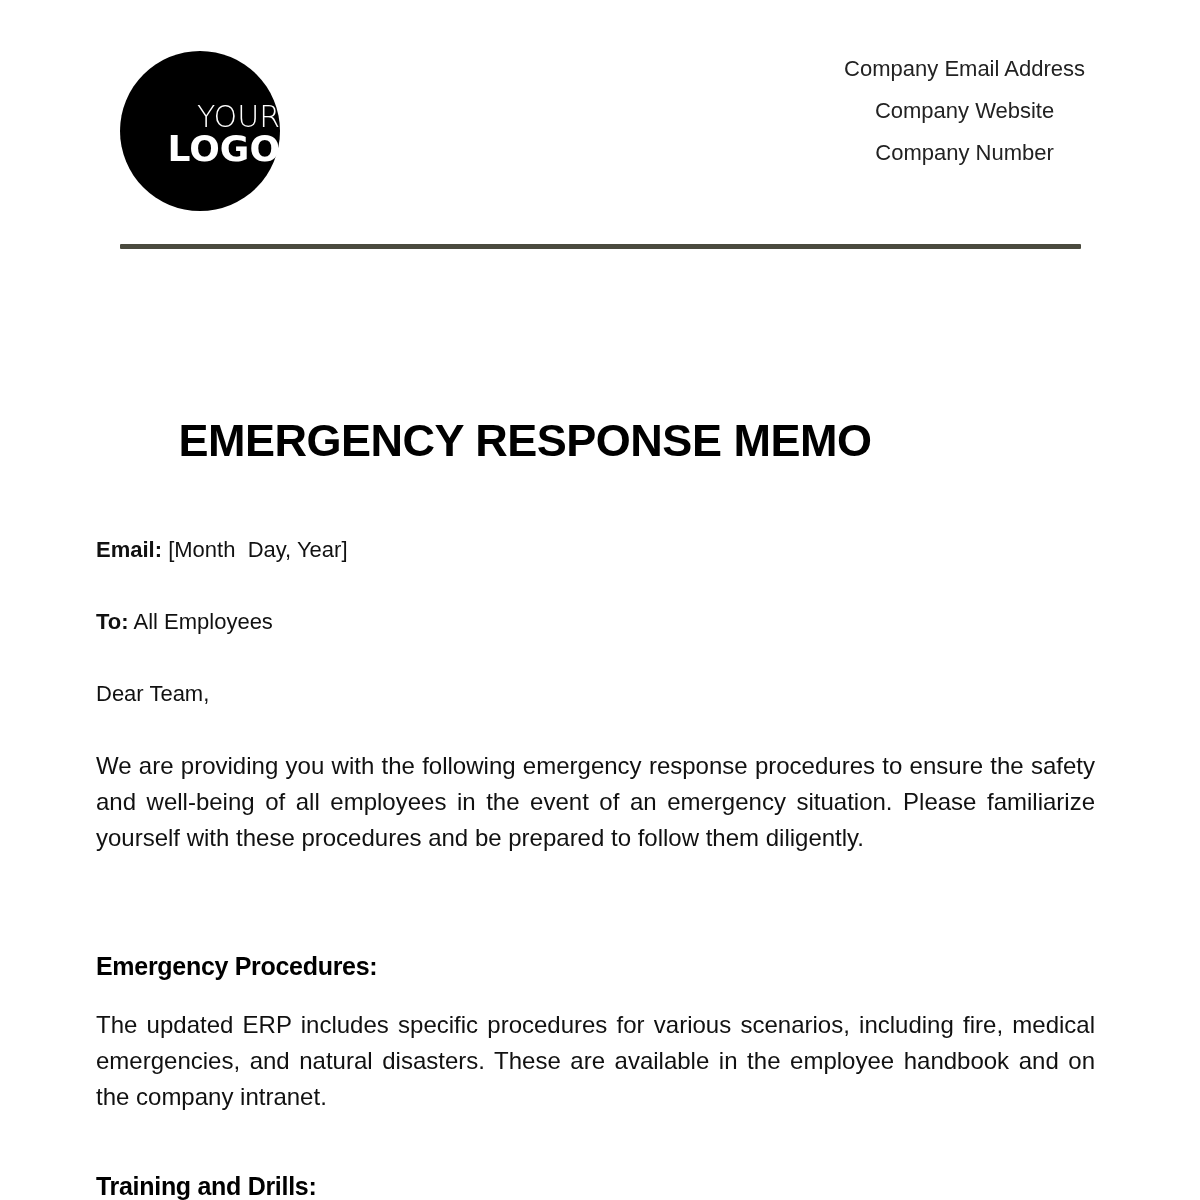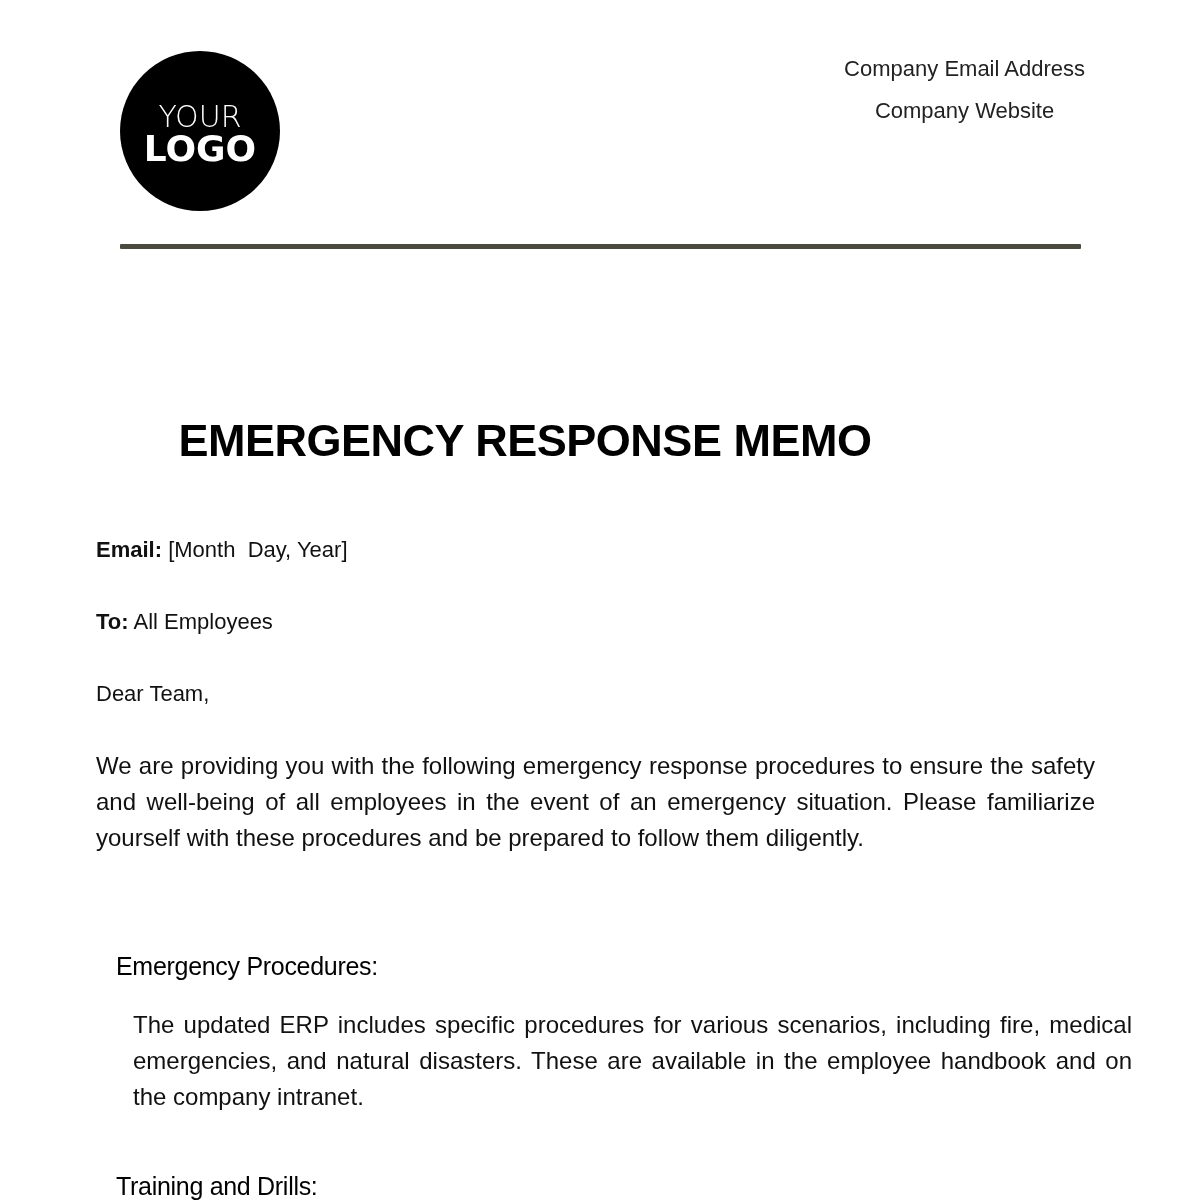--- a/index.html
+++ b/index.html
@@ -1,20 +1,20 @@
 <!DOCTYPE html>
 <html><head>
   <meta charset="utf-8">
   <style>
     html, body { margin: 0; padding: 0; background: #ffffff; }
     body { width: 1200px; height: 1200px; overflow: hidden; position: relative; color: #111; }
     .logo {
       position: absolute; left: 120px; top: 51px; width: 160px; height: 160px;
       border-radius: 50%; background: #000; color: #fff;
-      display: flex; flex-direction: column; align-items: center; justify-content: center;
+      display: flex; flex-direction: column; align-items: flex-end; justify-content: center;
       font-family: "DejaVu Sans", sans-serif;
     }
     .logo .l1 { font-size: 30px; font-weight: 300; letter-spacing: 0px; line-height: 32px; margin-top: 4px; }
     .logo .l2 { font-size: 36px; font-weight: 700; line-height: 32px; }
     .contact {
       position: absolute; right: 115px; top: 54px; text-align: center;
       font-family: "Liberation Sans", sans-serif; font-size: 22px; color: #222;
     }
     .contact div { height: 42px; line-height: 30px; }
     .divider {
@@ -28,49 +28,50 @@
     }
     .body-text {
       position: absolute; left: 96px; width: 999px;
       font-family: "Liberation Sans", sans-serif; font-size: 24px; color: #111;
     }
     .line { position: absolute; left: 96px; font-family: "Liberation Sans", sans-serif; font-size: 22px; color: #111; }
     .line b { font-weight: 700; }
     .para { text-align: justify; line-height: 36px; }
     .heading {
       position: absolute; left: 96px; font-family: "Liberation Sans", sans-serif;
-      font-weight: 400; font-size: 25px; color: #000; letter-spacing: -0.3px; margin-left: 20px;
+      font-weight: 700; font-size: 25px; color: #000; letter-spacing: -0.3px;
     }
   </style>
 </head>
 <body>
 
 <div class="logo">
   <span class="l1">YOUR</span>
   <span class="l2">LOGO</span>
 </div>
 
 <div class="contact">
   <div>Company Email Address</div>
   <div>Company Website</div>
+  <div>Company Number</div>
 </div>
 
 <div class="divider"></div>
 
 <div class="title">EMERGENCY RESPONSE MEMO</div>
 
 <div class="line" style="top:537px;">
   <b>Email:</b><span style="white-space:pre;"> [Month  Day, Year]</span>
 </div>
 
 <div class="line" style="top:609px;">
   <b>To:</b><span style="white-space:pre;"> All Employees</span>
 </div>
 
 <div class="line" style="top:681px;">Dear Team,</div>
 
 <div class="body-text para" style="top:748px;">We are providing you with the following emergency response procedures to ensure the safety and well-being of all employees in the event of an emergency situation. Please familiarize yourself with these procedures and be prepared to follow them diligently.</div>
 
 <div class="heading" style="top:952px;">Emergency Procedures:</div>
 
-<div class="body-text para" style="top:1007px;margin-left:37px;">The updated ERP includes specific procedures for various scenarios, including fire, medical emergencies, and natural disasters. These are available in the employee handbook and on the company intranet.</div>
+<div class="body-text para" style="top:1007px;">The updated ERP includes specific procedures for various scenarios, including fire, medical emergencies, and natural disasters. These are available in the employee handbook and on the company intranet.</div>
 
 <div class="heading" style="top:1172px;">Training and Drills:</div>
 
 </body></html>

